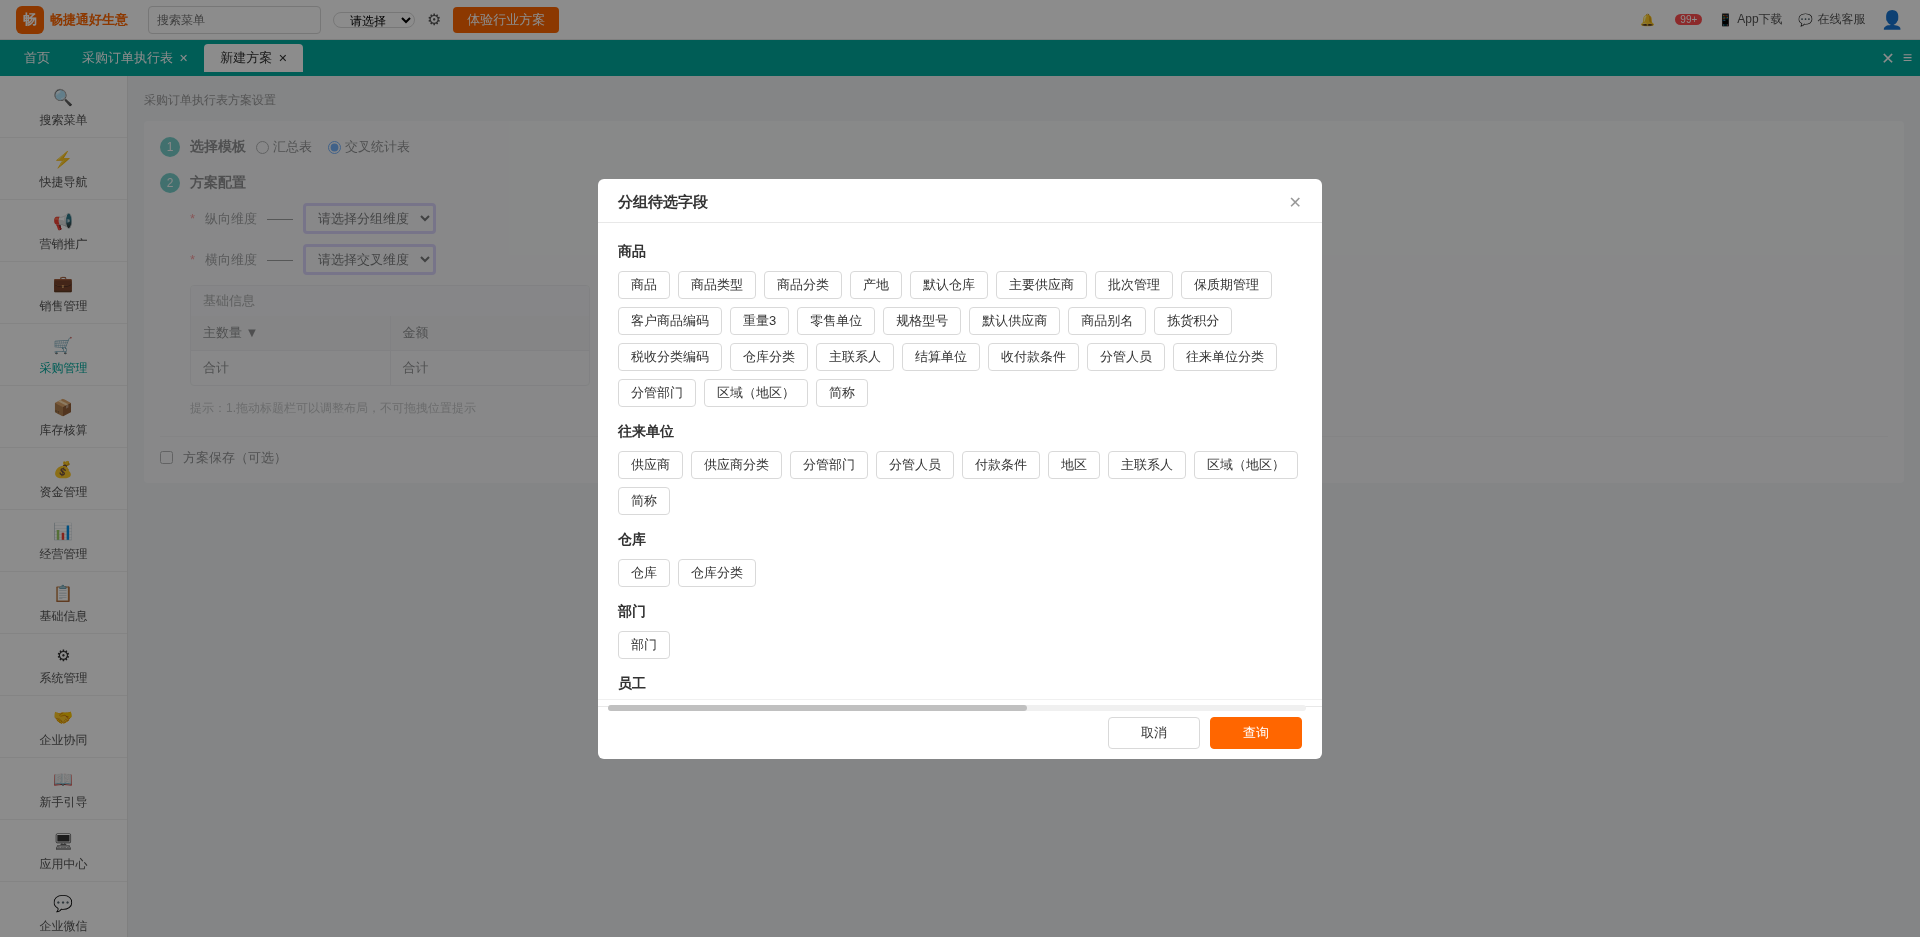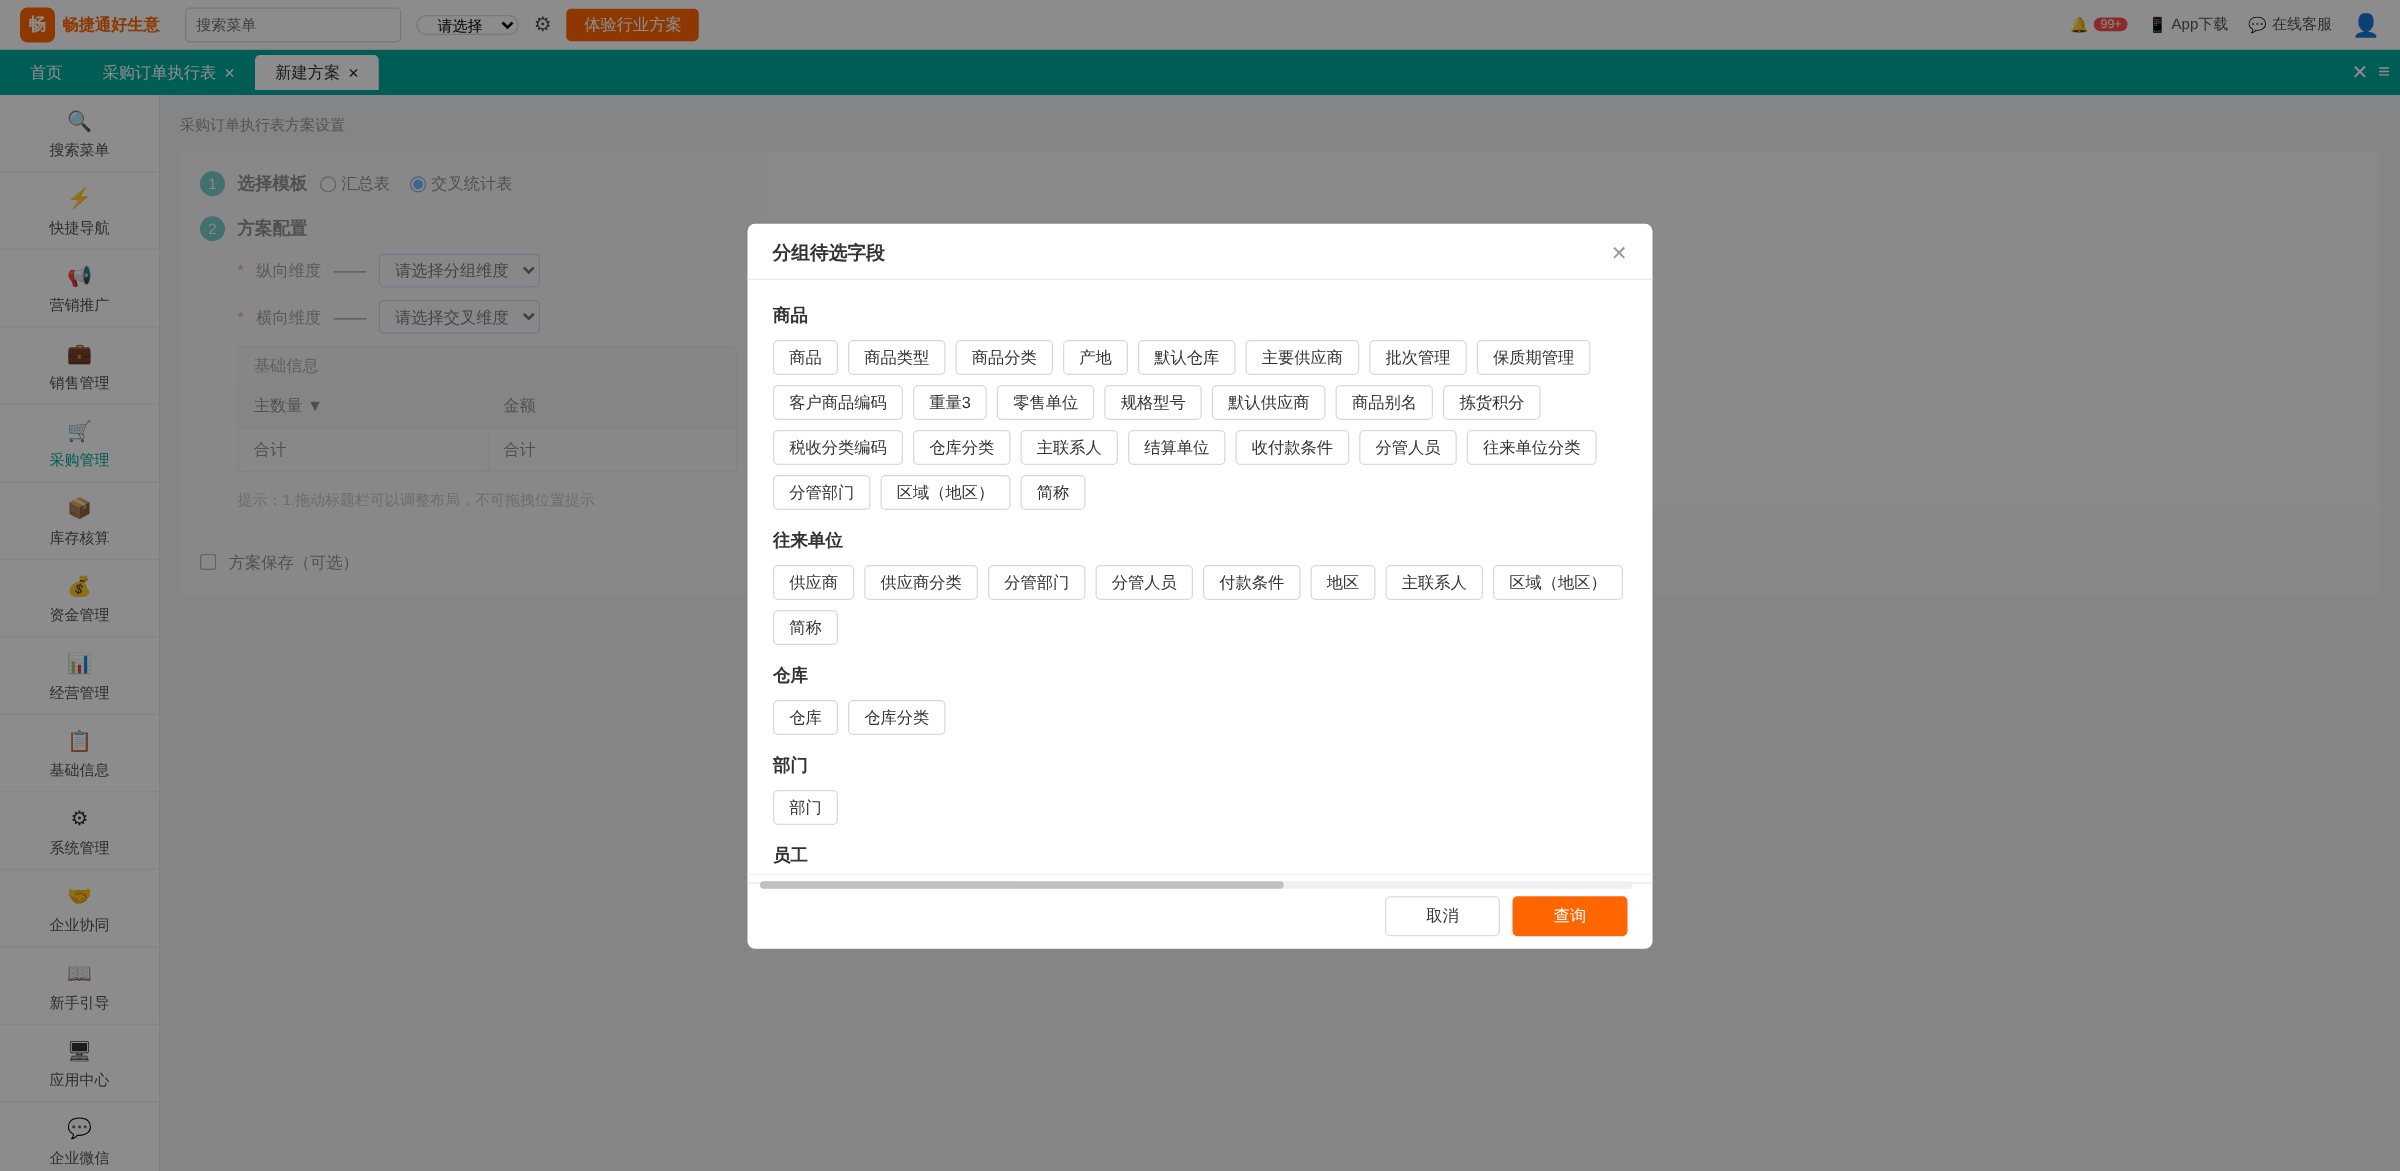--- a/index.html
+++ b/index.html
@@ -64,20 +64,21 @@
       font-size: 12px; color: #555; cursor: pointer;
     }
     .badge {
       background: #ff4d4f;
       color: #fff;
       border-radius: 10px;
       padding: 0 5px;
       font-size: 10px;
       min-width: 16px;
       text-align: center;
+      margin-left: 16px;
     }
 
     
     .nav-tabs {
       height: 36px;
       background: #00a99d;
       display: flex;
       align-items: center;
       padding: 0 8px;
       position: fixed;
@@ -290,21 +291,21 @@
     .step-title { font-size: 14px; font-weight: bold; }
     .radio-group { display: flex; align-items: flex-end; gap: 16px; }
     .radio-label { display: flex; align-items: center; gap: 4px; font-size: 13px; cursor: pointer; }
 
     .form-row {
       display: flex; align-items: center; gap: 10px;
       margin-bottom: 10px;
     }
     .form-label { font-size: 13px; color: #555; white-space: nowrap; }
     .form-select {
-      border: 1px solid #c4b5fd;
+      border: 3px solid #c4b5fd;
       border-radius: 4px;
       padding: 4px 8px;
       font-size: 13px;
       background: #fff;
     }
 
     .table-wrap {
       border: 1px solid #e8e8e8;
       border-radius: 4px;
       overflow: hidden;

